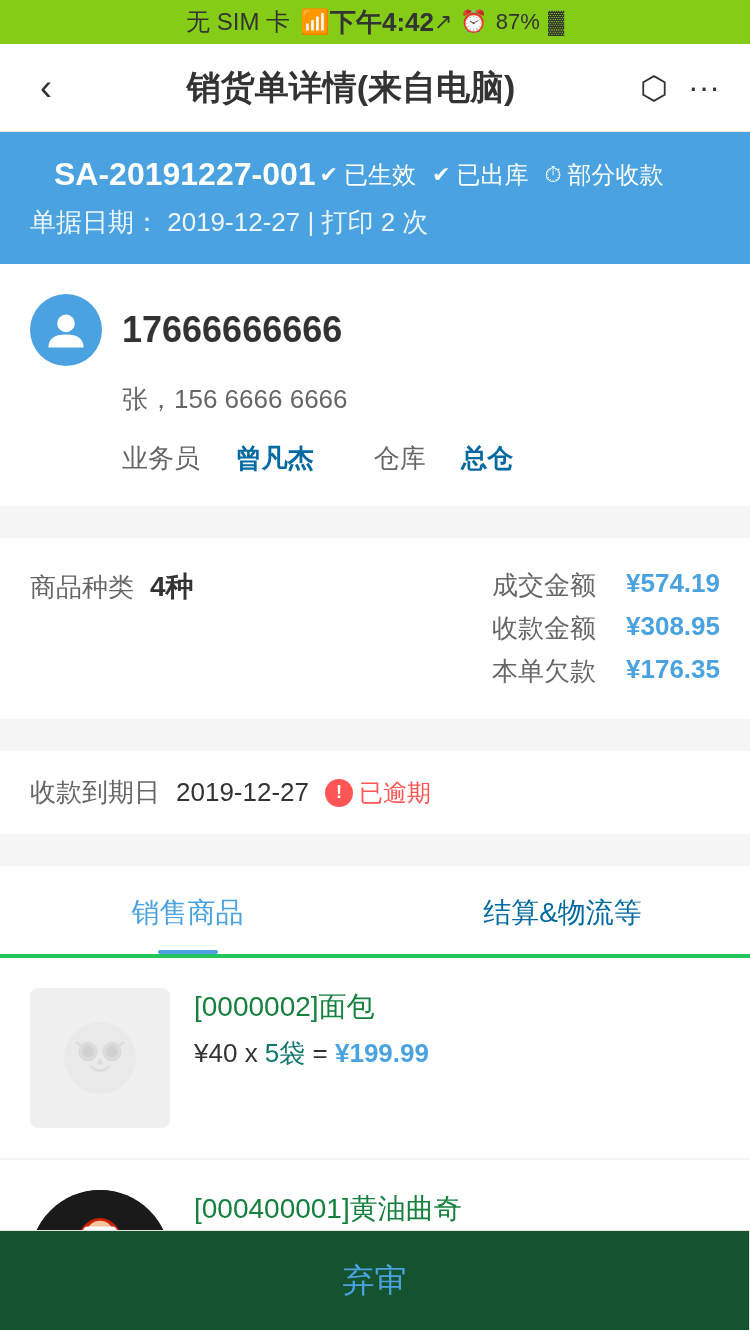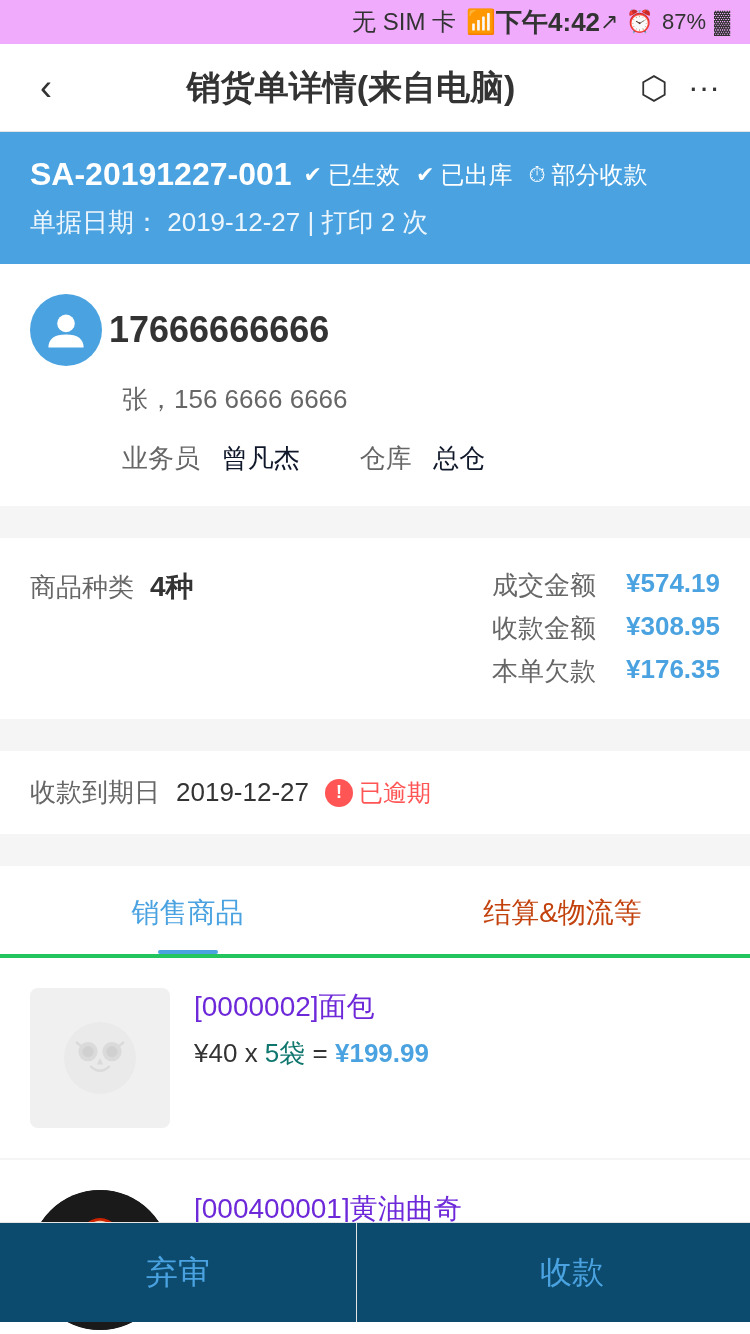--- a/index.html
+++ b/index.html
@@ -8,25 +8,25 @@
       font-family: -apple-system, "PingFang SC", "Helvetica Neue", Arial, sans-serif;
       background: #f5f5f5;
       width: 750px;
       min-height: 1334px;
       font-size: 28px;
       color: #333;
     }
 
     
     .status-bar {
-      background: #f0abfc;
+      background: #84cc16;
       height: 44px;
       display: flex;
       align-items: center;
-      justify-content: flex-end;
+      justify-content: center;
       padding: 18px 20px;
       font-size: 24px;
       color: #333;
     }
     .status-bar-left { display: flex; align-items: center; gap: 10px; }
     .status-bar-center { font-weight: 600; font-size: 26px; }
     .status-bar-right { display: flex; align-items: center; gap: 8px; font-size: 22px; }
 
     
     .nav-bar {
@@ -62,22 +62,23 @@
 
     
     .order-header {
       background: #4aa3e0;
       padding: 24px 30px;
       color: #fff;
     }
     .order-header-top {
       display: flex;
       align-items: center;
-      gap: 12px;
+      gap: 4px;
       margin-bottom: 12px;
+      margin-left: 24px;
     }
     .order-id {
       font-size: 32px;
       font-weight: 700;
     }
     .status-badges {
       display: flex;
       gap: 16px;
       flex-wrap: wrap;
     }
@@ -95,21 +96,21 @@
 
     
     .customer-section {
       background: #fff;
       padding: 30px;
       margin-bottom: 16px;
     }
     .customer-top {
       display: flex;
       align-items: center;
-      gap: 7px;
+      gap: 20px;
       margin-bottom: 16px;
     }
     .customer-avatar {
       width: 72px;
       height: 72px;
       border-radius: 50%;
       background: #4aa3e0;
       display: flex;
       align-items: center;
       justify-content: center;
@@ -128,21 +129,21 @@
       padding-left: 92px;
     }
     .customer-meta {
       display: flex;
       gap: 60px;
       font-size: 26px;
       color: #666;
       padding-left: 92px;
     }
     .meta-label { color: #666; margin-top: 40px; }
-    .meta-value { color: #0f172a; font-weight: 400; }
+    .meta-value { color: #0369a1; font-weight: 700; margin-left: 14px; }
 
     
     .summary-section {
       background: #fff;
       padding: 30px;
       margin-bottom: 16px;
     }
     .summary-row {
       display: flex;
       justify-content: space-between;
@@ -209,21 +210,21 @@
       border-bottom: 4px solid #22c55e;
     }
     .tabs-row {
       display: flex;
     }
     .tab-item {
       flex: 1;
       text-align: center;
       padding: 28px 0 22px;
       font-size: 28px;
-      color: #c2410c;
+      color: #0369a1;
       cursor: pointer;
       position: relative;
     }
     .tab-item.active {
       color: #4aa3e0;
     }
     .tab-item.active::after {
       content: '';
       position: absolute;
       bottom: 0;
@@ -261,21 +262,21 @@
     .product-image svg {
       width: 80px;
       height: 80px;
       opacity: 0.3;
     }
     .product-info {
       flex: 1;
     }
     .product-name {
       font-size: 28px;
-      color: #6d28d9;
+      color: #15803d;
       margin-bottom: 10px;
     }
     .product-sku {
       display: inline-block;
       background: #f0f0f0;
       color: #666;
       font-size: 22px;
       padding: 4px 12px;
       border-radius: 4px;
       margin-bottom: 14px;
@@ -301,25 +302,25 @@
       overflow: hidden;
       background: #222;
       display: flex;
       align-items: center;
       justify-content: center;
     }
 
     
     .bottom-actions {
       position: fixed;
-      bottom: 12px;
+      bottom: 4px;
       left: 0;
       width: 750px;
       height: 100px;
-      background: #0c4a6e;
+      background: #14532d;
       border-top: 1px solid #e5e5e5;
       display: flex;
       gap: 37px;
     }
     .action-btn {
       flex: 1;
       display: flex;
       align-items: center;
       justify-content: center;
       font-size: 32px;
@@ -519,14 +520,13 @@
         <span> = </span>
         <span class="total">¥8.28</span>
       </div>
     </div>
   </div>
 
 </div>
 
 <div class="bottom-actions">
   <button class="action-btn cancel">弃审</button>
-  <button class="action-btn confirm">收款</button>
 </div>
 
 </body></html>

